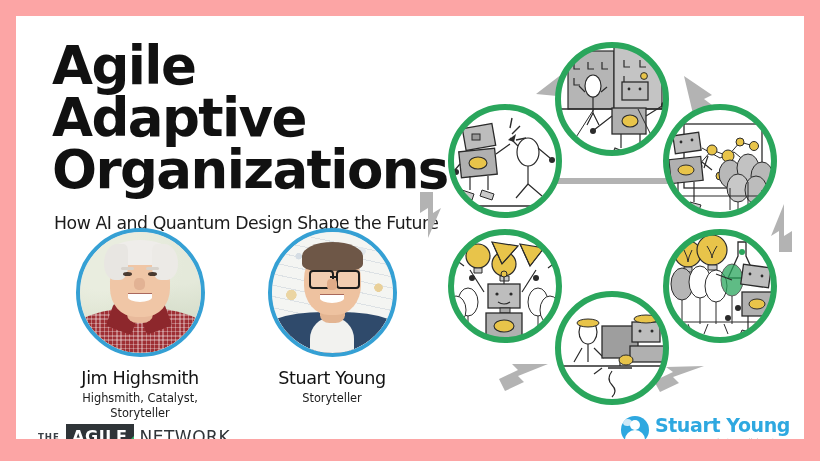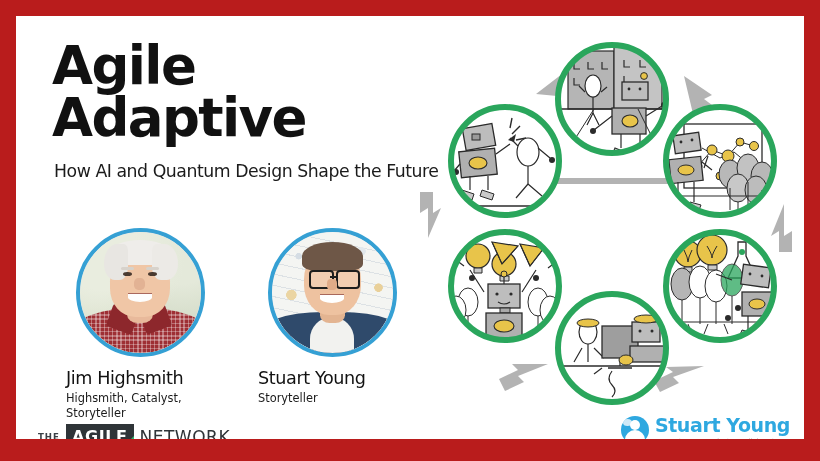--- a/index.html
+++ b/index.html
@@ -1,18 +1,18 @@
 <!DOCTYPE html>
 <html><head>
 <meta charset="utf-8">
 <style>
   html,body{margin:0;padding:0;background:#fff;}
   body{width:820px;height:461px;overflow:hidden;font-family:"Liberation Sans",sans-serif;}
 
-  .slide{position:relative;width:820px;height:461px;background:#b91c1c;box-sizing:border-box;}
+  .slide{position:relative;width:820px;height:461px;background:#fca5a5;box-sizing:border-box;}
   .canvas{position:absolute;left:16px;top:16px;width:788px;height:423px;background:#ffffff;overflow:hidden;}
 
   
   .left{position:absolute;left:20px;top:10px;width:404px;height:400px;}
 
   .title{
     font-family:"DejaVu Sans",sans-serif;
     font-weight:bold;
     font-size:53px;
     line-height:0.98;
@@ -29,21 +29,21 @@
     padding:17px 0 0 18px;
     font-family:"DejaVu Sans",sans-serif;
     font-size:17.3px;
     color:#1b1b1b;
     letter-spacing:-0.45px;
     white-space:nowrap;
   }
 
   
   .speakers{position:absolute;left:50px;top:212px;width:340px;display:flex;gap:44px;}
-  .speaker{width:148px;}
+  .speaker{width:148px;text-align:center;}
   .ring{
     width:121px;height:121px;border-radius:50%;
     border:4px solid #35a0d4;
     margin:0 auto;
     overflow:hidden;position:relative;background:#dfe6e9;
   }
   .photo{position:absolute;inset:0;border-radius:50%;overflow:hidden;}
 
   
   .jim-bg{position:absolute;inset:0;
@@ -129,20 +129,21 @@
 </style>
 </head>
 <body>
 
 <div class="slide">
  <div class="canvas">
 
   <div class="left">
     <h1 class="title">
       <span>Agile Adaptive</span>
+      <span class="l2">Organizations</span>
     </h1>
     <p class="subtitle">How AI and Quantum Design Shape the Future</p>
   </div>
 
   <div class="speakers">
 
     <div class="speaker">
       <div class="ring">
         <div class="photo">
           <div class="jim-bg"></div>

